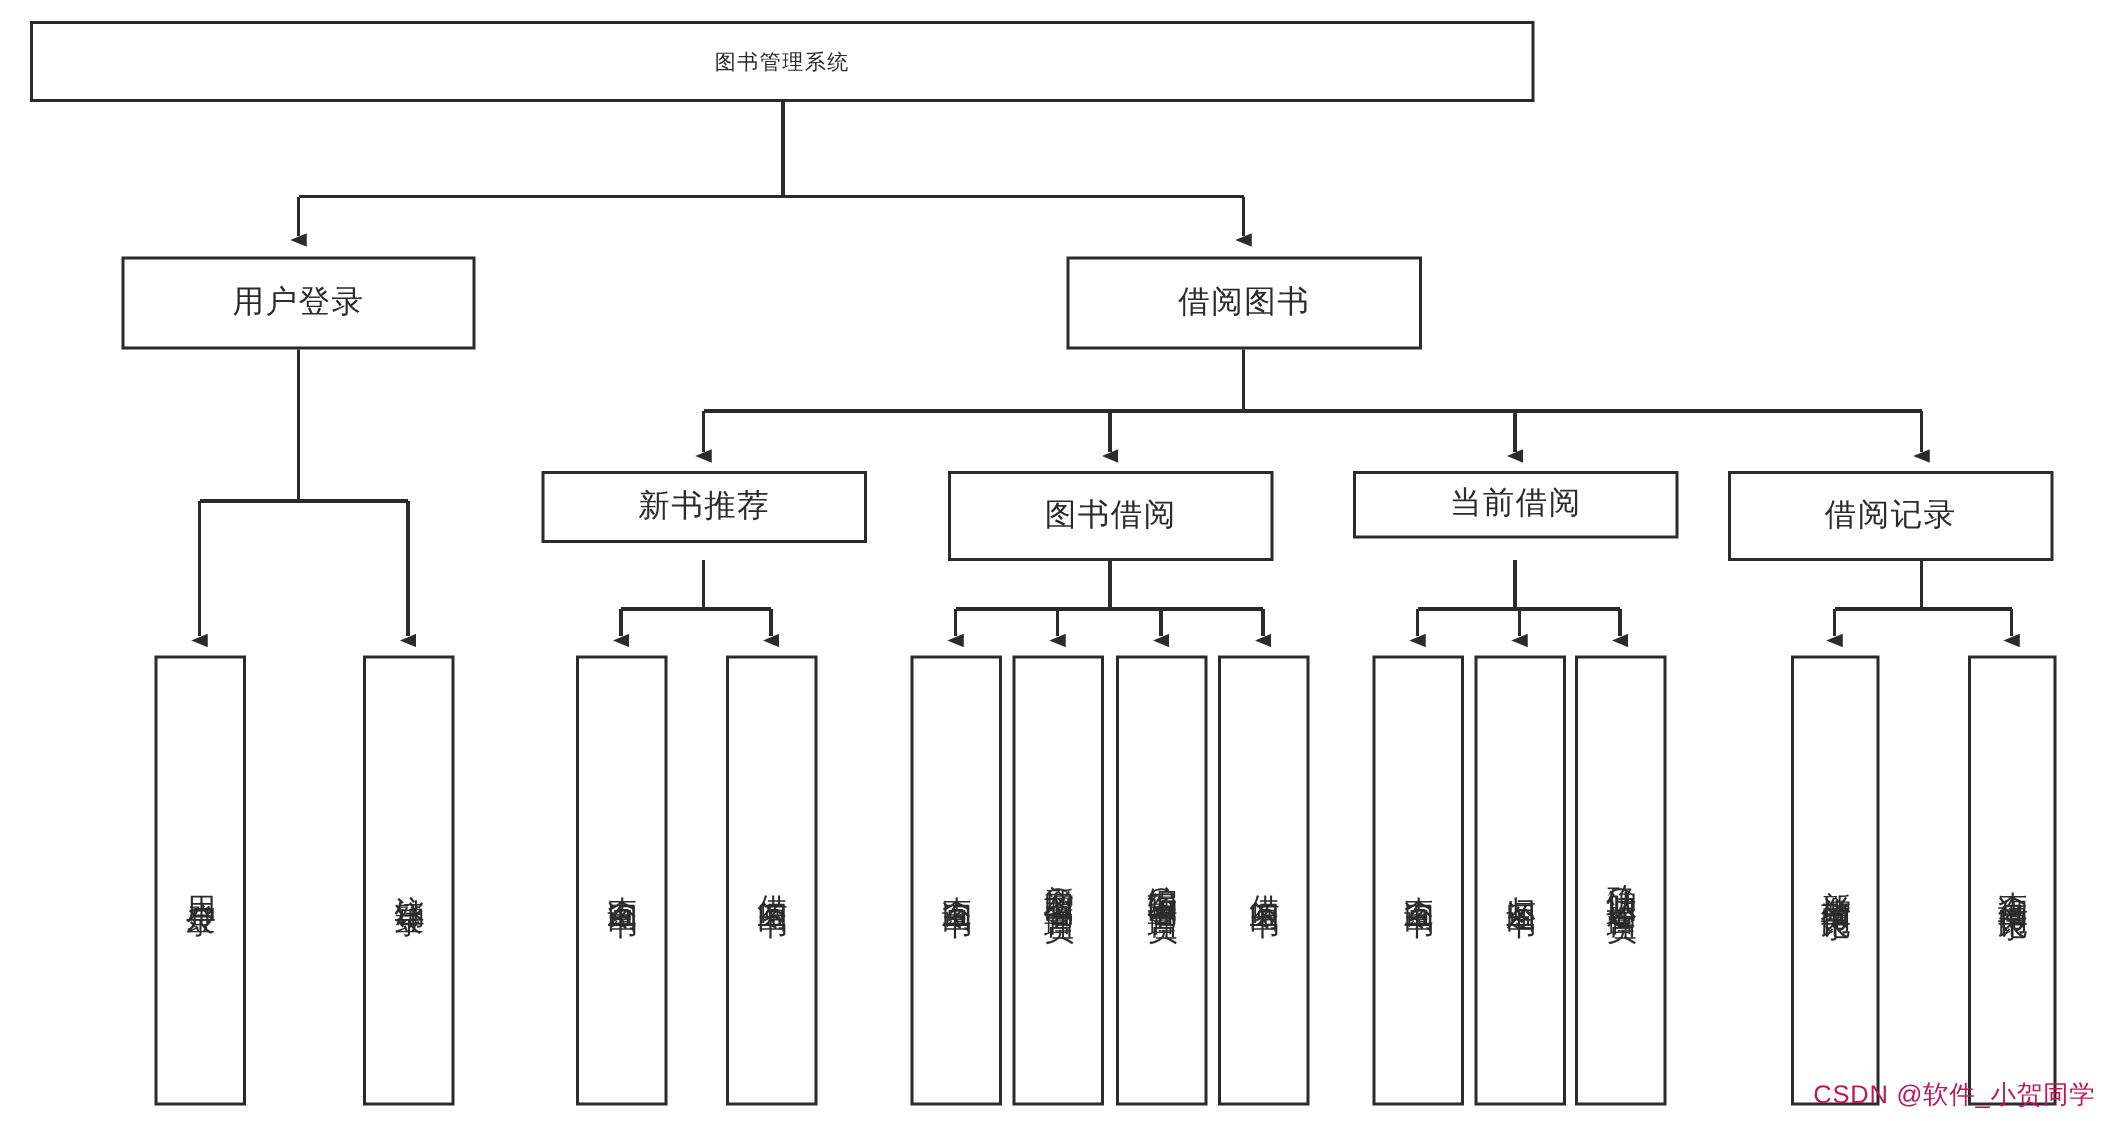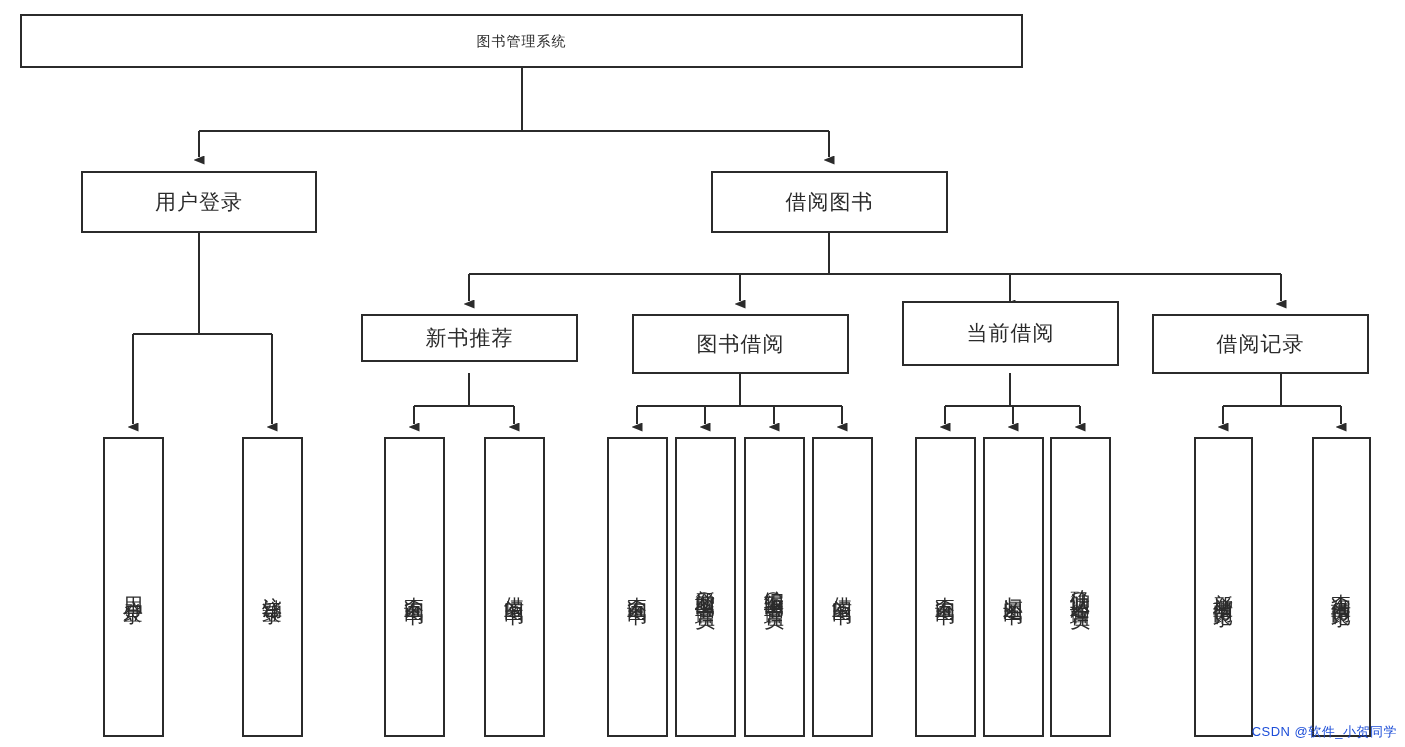--- a/index.html
+++ b/index.html
@@ -35,22 +35,22 @@
     writing-mode:vertical-rl;
     text-orientation:upright;
     font-size:20px;
     letter-spacing:3px;
     line-height:1;
     white-space:nowrap;
   }
   #watermark{
     position:absolute;
     right:8px;bottom:6px;
-    font-size:13px;
-    color:#1d4ed8;
+    font-size:17px;
+    color:#be185d;
     letter-spacing:0.5px;
     white-space:nowrap;
     pointer-events:none;
   }
 </style>
 </head>
 <body>
 
 <div id="stage">
 
@@ -117,21 +117,21 @@
   </div>
 
   <div class="node h-node" style="left:361px;top:314px;width:217px;height:48px;">
     <span class="lbl">新书推荐</span>
   </div>
 
   <div class="node h-node" style="left:632px;top:314px;width:217px;height:60px;">
     <span class="lbl">图书借阅</span>
   </div>
 
-  <div class="node h-node" style="left:902px;top:301px;width:217px;height:65px;">
+  <div class="node h-node" style="left:902px;top:314px;width:217px;height:45px;">
     <span class="lbl">当前借阅</span>
   </div>
 
   <div class="node h-node" style="left:1152px;top:314px;width:217px;height:60px;">
     <span class="lbl">借阅记录</span>
   </div>
 
   <div class="node v-node" style="left:103px;top:437px;width:61px;height:300px;">
     <span class="lbl">用户登录</span>
   </div>

